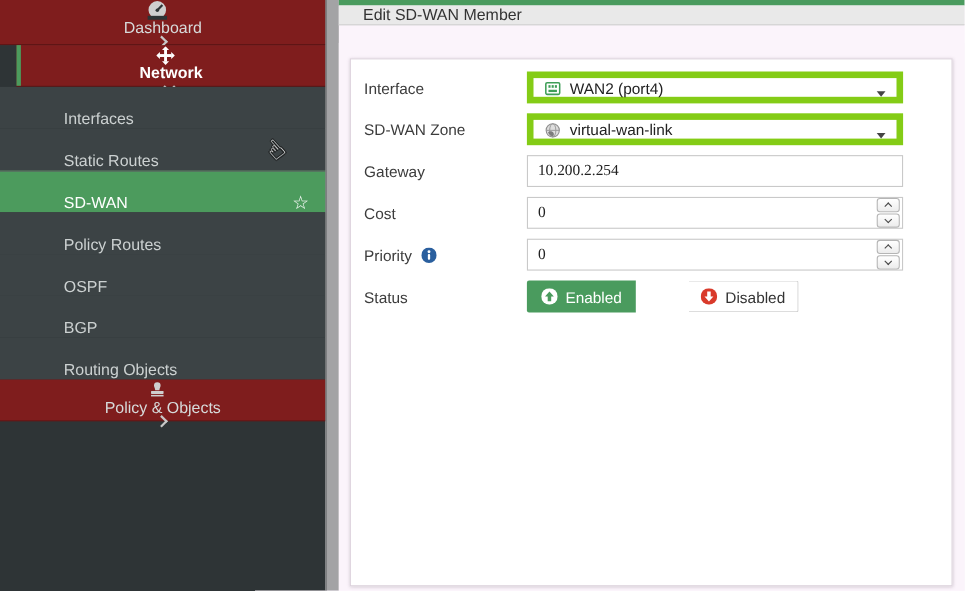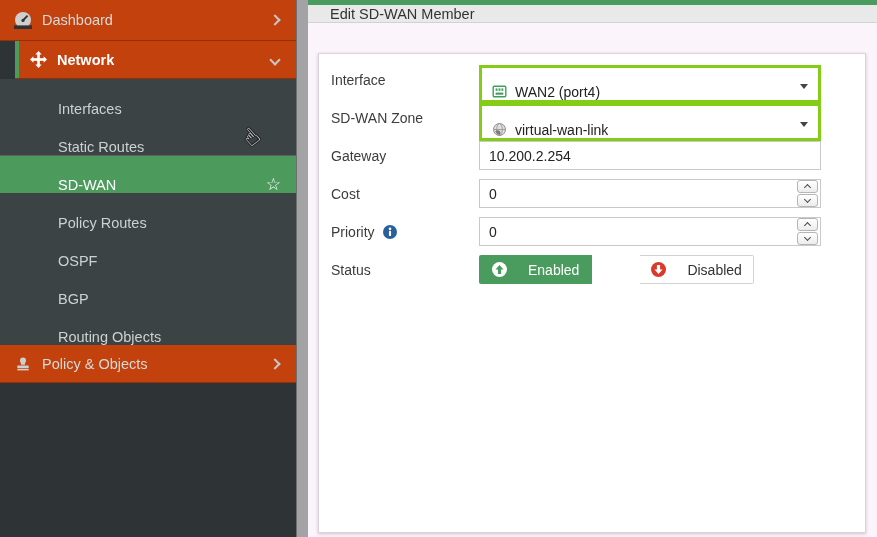--- a/index.html
+++ b/index.html
@@ -16,22 +16,23 @@
     position: absolute; left: 0; top: 0; width: 296px; height: 537px;
     background: #2e3436;
   }
   .nav-row {
     display: flex; align-items: center;
     height: 38px; padding: 0 14px;
     font-size: 14.5px; color: #ccd1d1;
     cursor: pointer; position: relative;
   }
   .nav-row.top {
-    background: #c2410c; color: #d7dada;
+    background: #7f1d1d; color: #d7dada;
     border-bottom: 1px solid rgba(0,0,0,0.25);
+    flex-direction: column;
   }
   .nav-row.top.first { height: 41px; }
   .nav-row.sub { background: #3c4345; padding-left: 58px; align-items: flex-end; }
   .nav-row.active-section { font-weight: bold; color: #ffffff; margin-left: 15px; }
   .nav-row.active-section .indicator {
     position: absolute; left: 0; top: 0; bottom: 0; width: 4px;
     background: #4c9b5d;
   }
   .nav-row.selected { background: #4c9b5d; color: #ffffff; }
   .nav-row.divider-top { border-top: 1px solid #5a5f61; }
@@ -79,55 +80,55 @@
   .form-label {
     width: 148px; flex: 0 0 148px;
     font-size: 14px; color: #3c3c3c;
     display: flex; align-items: center;
   }
   .info-icon { margin-left: 8px; display: inline-flex; cursor: pointer; }
 
   .control { width: 342px; height: 29px; position: relative; }
   .select-box {
     width: 100%; height: 100%;
-    border: 3px solid #84cc16; background: #ffffff;
-    display: flex; align-items: flex-start; gap: 8px;
-    padding: 16px 10px; font-size: 14px; color: #222222; cursor: pointer;
+    border: 6px solid #84cc16; background: #ffffff;
+    display: flex; align-items: flex-end; gap: 8px;
+    padding: 0 10px; font-size: 14px; color: #222222; cursor: pointer;
   }
   .caret-down {
     margin-left: auto; width: 0; height: 0;
     border-left: 4.5px solid transparent; border-right: 4.5px solid transparent;
     border-top: 5.5px solid #444444;
   }
   .text-input {
     width: 100%; height: 100%;
     border: 1px solid #c9c9c9; background: #ffffff;
     padding: 0 9px; font-size: 14px; color: #222222;
-    font-family: Liberation Sans, sans-serif;
+    font-family: Liberation Serif, serif;
     outline: none;
   }
   .number .text-input { padding-right: 30px; }
   .spinner {
     position: absolute; right: 3px; top: 1px; width: 21px; height: 27px;
     display: flex; flex-direction: column; justify-content: center; gap: 1px;
   }
   .spin-btn {
     height: 13px; width: 21px;
     border: 1px solid #b5b5b5; border-radius: 3px;
     background: linear-gradient(#ffffff, #ececec);
     display: flex; align-items: center; justify-content: center;
     cursor: pointer; padding: 0;
   }
   .spin-chev { display: inline-block; border: solid #4a4a4a; border-width: 0 1.5px 1.5px 0; padding: 2px; }
   .spin-chev.up { transform: rotate(-135deg); margin-top: 2px; }
   .spin-chev.down { transform: rotate(45deg); margin-bottom: 2px; }
 
   .segmented { display: flex; height: 29px; }
   .seg-btn {
-    display: inline-flex; align-items: center; gap: 21px;
+    display: inline-flex; align-items: center; gap: 7px;
     padding: 0 11px; font-size: 14px; cursor: pointer;
     border: 1px solid #d2d2d2; background: #ffffff; color: #333333;
     font-family: "Liberation Sans", sans-serif;
   }
   .seg-btn.on {
     background: #4a9b5e; color: #ffffff; border: none;
     border-radius: 2px 0 0 2px; padding: 0 13px;
   }
   .seg-btn.off { border-left: none; border-radius: 0 2px 2px 0; margin-left: 48px; }
 </style>

